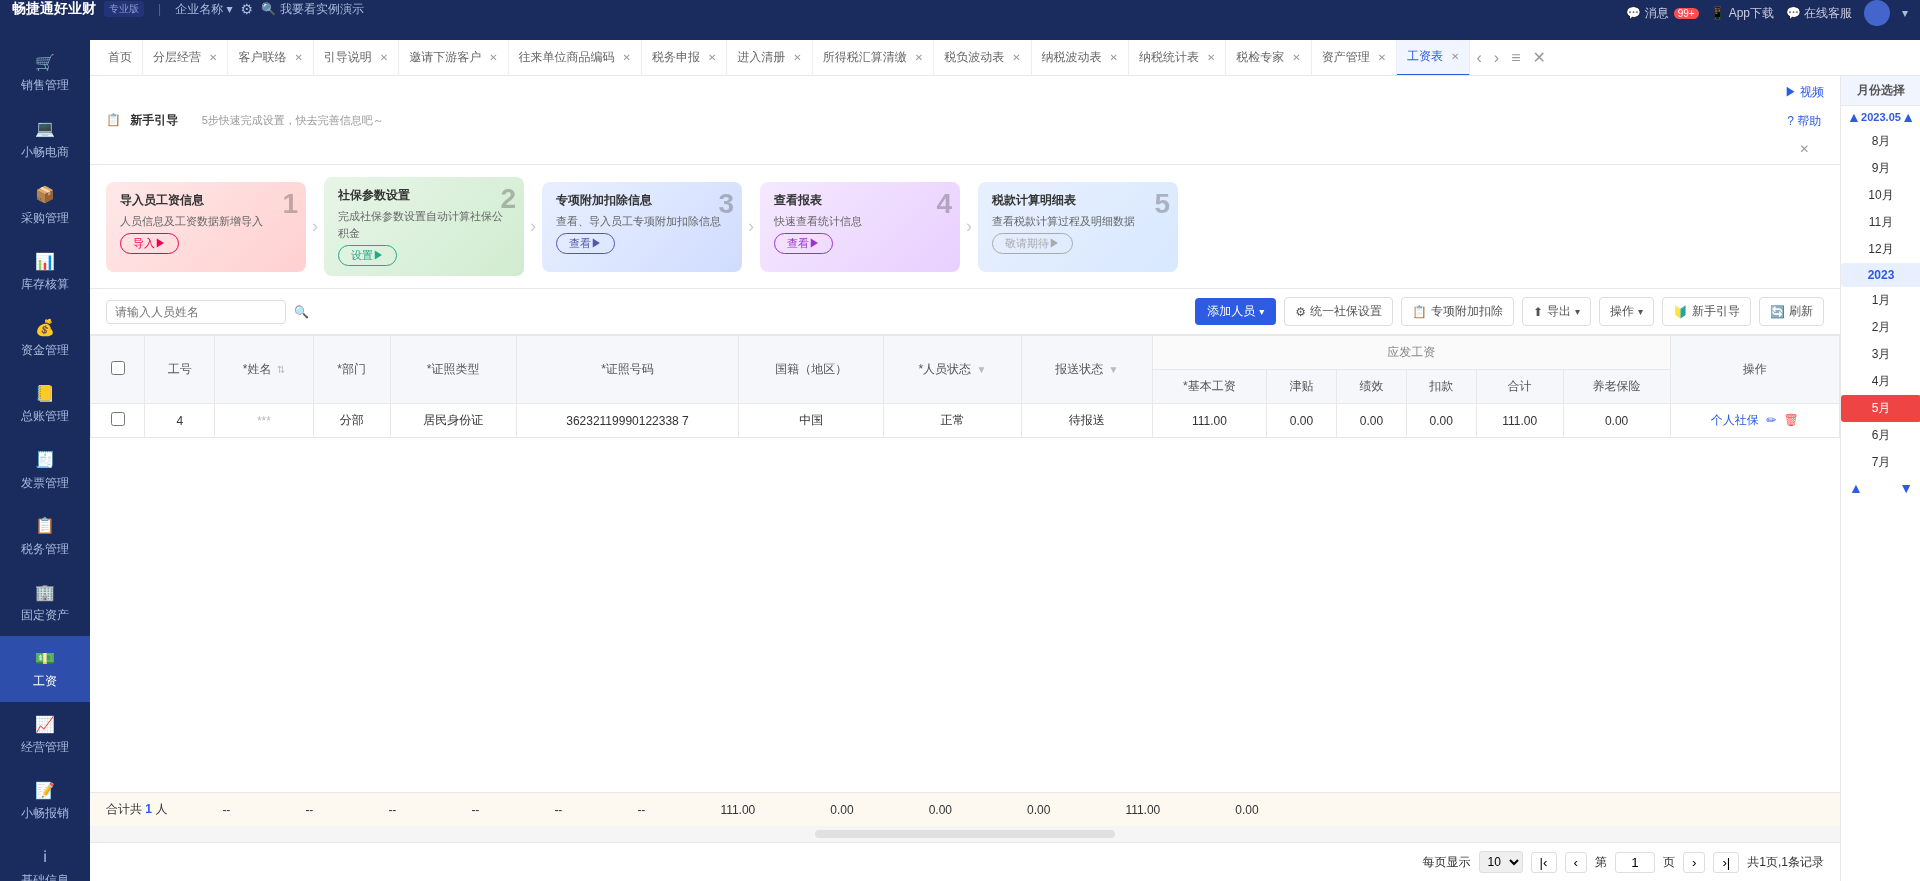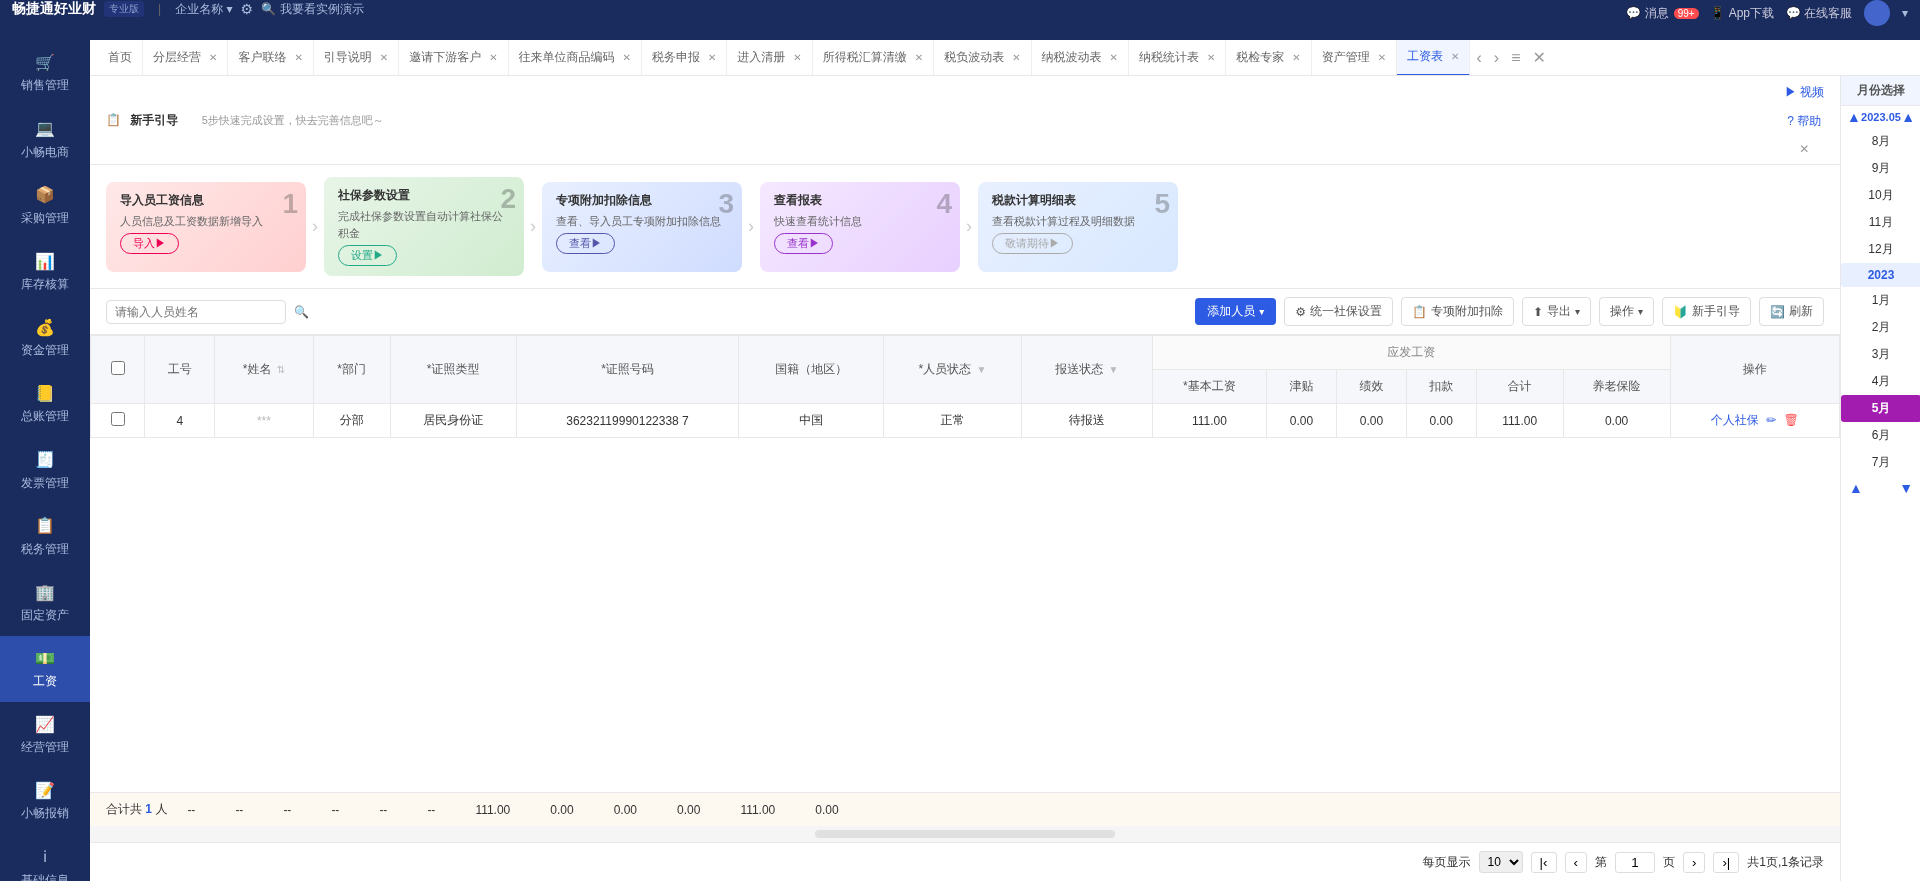--- a/index.html
+++ b/index.html
@@ -65,35 +65,35 @@
     .table-wrapper { flex: 1; overflow: auto; background: #fff; }
     table { width: 100%; border-collapse: collapse; font-size: 12px; }
     thead tr { background: #f5f7fa; }
     thead th { padding: 8px 10px; border: 1px solid #e8e8e8; text-align: center; font-weight: 500; color: #555; white-space: nowrap; }
     tbody td { padding: 8px 10px; border: 1px solid #e8e8e8; text-align: center; color: #333; }
     .th-group { background: #fafafa; color: #888; }
     .checkbox { width: 14px; height: 14px; cursor: pointer; }
     .sort-icon { color: #bbb; font-size: 10px; margin-left: 2px; cursor: pointer; }
 
     
-    .table-footer { background: #fdf8f0; padding: 8px 16px; display: flex; align-items: center; border-top: 1px solid #e8e8e8; font-size: 12px; color: #333; }
+    .table-footer { background: #fdf8f0; padding: 8px 16px; display: flex; align-items: center; border-top: 1px solid #e8e8e8; font-size: 12px; color: #333; gap: 35px; }
     .footer-cell { padding: 0 20px; color: #333; }
 
     
     .pagination-bar { background: #fff; padding: 8px 16px; display: flex; align-items: center; justify-content: flex-end; gap: 8px; border-top: 1px solid #e8e8e8; font-size: 12px; }
     .page-btn { border: 1px solid #ddd; background: #fff; padding: 2px 8px; border-radius: 3px; cursor: pointer; }
     .page-num-input { border: 1px solid #ddd; width: 40px; text-align: center; padding: 2px; border-radius: 3px; }
 
     
     .month-panel { position: absolute; right: 0; top: 36px; width: 80px; background: #fff; border: 1px solid #e8e8e8; border-radius: 4px; box-shadow: 2px 2px 8px rgba(0,0,0,0.15); z-index: 100; }
     .month-panel-header { background: #f0f5ff; padding: 6px 8px; text-align: center; font-size: 11px; color: #2d5be3; font-weight: bold; border-bottom: 1px solid #e8e8e8; }
     .month-panel-nav { display: flex; align-items: center; justify-content: space-between; padding: 3px 6px; }
     .month-panel-nav .nav-arrow { cursor: pointer; color: #2d5be3; font-size: 14px; }
     .month-item { text-align: center; padding: 5px 8px; cursor: pointer; font-size: 12px; color: #333; }
-    .month-item.active { background: #a21caf; color: #fff; border-radius: 3px; font-weight: bold; }
+    .month-item.active { background: #ef4444; color: #fff; border-radius: 3px; }
     .month-item.highlight { background: #e0eaff; color: #2d5be3; border-radius: 3px; }
 
     
     .scroll-bar-area { background: #f5f5f5; padding: 4px 0; display: flex; justify-content: center; }
     .h-scrollbar { width: 300px; height: 8px; background: #e0e0e0; border-radius: 4px; }
     .right-panel-wrapper { display: flex; flex: 1; overflow: hidden; }
     .main-page { flex: 1; display: flex; flex-direction: column; overflow: hidden; }
   </style>
 </head>
 <body>

